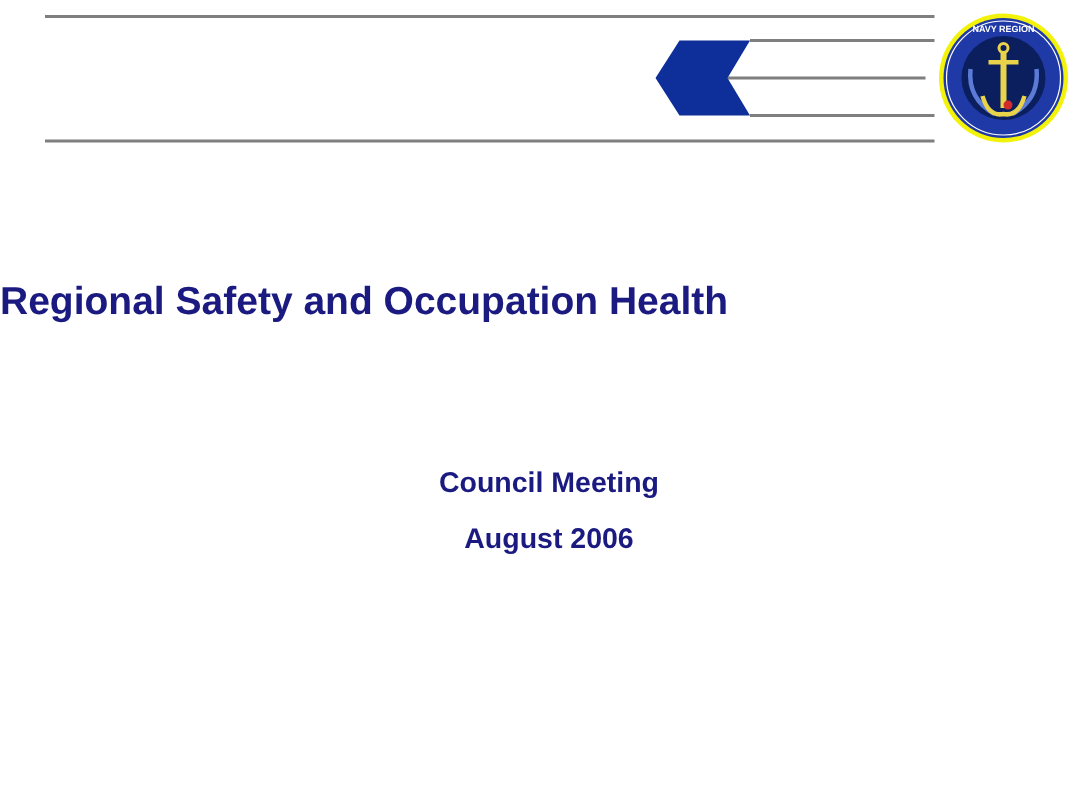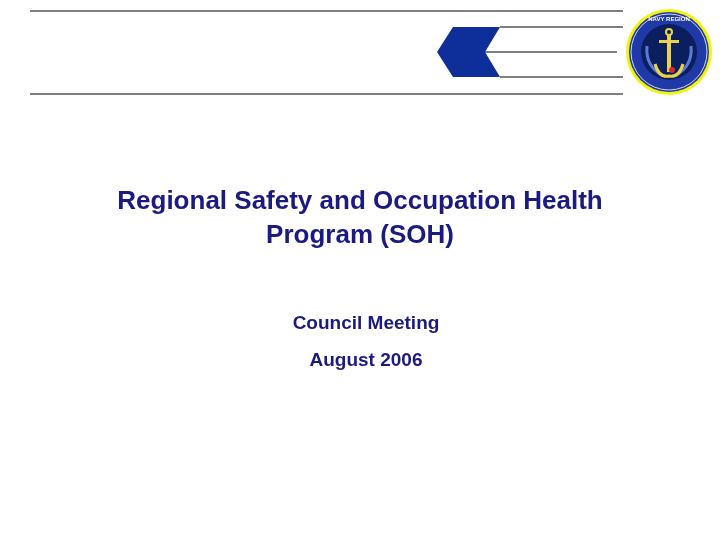--- a/index.html
+++ b/index.html
@@ -1,19 +1,19 @@
 <!DOCTYPE html>
 <html><head>
 <meta charset="utf-8">
 <style>
   html, body { margin:0; padding:0; }
   body { width:720px; height:540px; background:#ffffff; position:relative; overflow:hidden;
          font-family:"Liberation Sans", sans-serif; }
   .hline { position:absolute; height:2px; background:#7f7f7f; }
-  .title { position:absolute; left:0; width:720px; top:183px; text-align:center;
+  .title { position:absolute; left:0; width:720px; top:183px; text-align:left;
            color:#1a1a80; font-weight:bold; font-size:26px; line-height:34px; }
   .sub { position:absolute; left:0; width:732px; text-align:center; color:#1a1a80;
          font-weight:bold; font-size:19px; }
   svg { position:absolute; }
 </style>
 </head>
 <body>
 
 <div class="hline" style="left:30px; top:10px; width:593px;"></div>
 <div class="hline" style="left:500px; top:26px; width:123px;"></div>
@@ -35,17 +35,16 @@
   <rect x="42" y="26" width="4" height="38" fill="#e8d34a"></rect>
   <rect x="34" y="32" width="20" height="3" fill="#e8d34a"></rect>
   <circle cx="44" cy="24" r="3" fill="none" stroke="#e8d34a" stroke-width="2"></circle>
   <path d="M30 56 Q34 70 44 68 Q54 70 58 56" stroke="#e8d34a" stroke-width="3" fill="none"></path>
   <circle cx="47" cy="62" r="3" fill="#d22b2b"></circle>
   <text x="44" y="13" font-size="6" fill="#fff" text-anchor="middle" font-family="Liberation Sans, sans-serif" font-weight="bold">NAVY REGION</text>
 </svg>
 
 <div class="title">
   <div>Regional Safety and Occupation Health</div>
-  <div>Program (SOH)</div>
 </div>
 
 <div class="sub" style="top:312px">Council Meeting</div>
 <div class="sub" style="top:349px">August 2006</div>
 
 </body></html>

